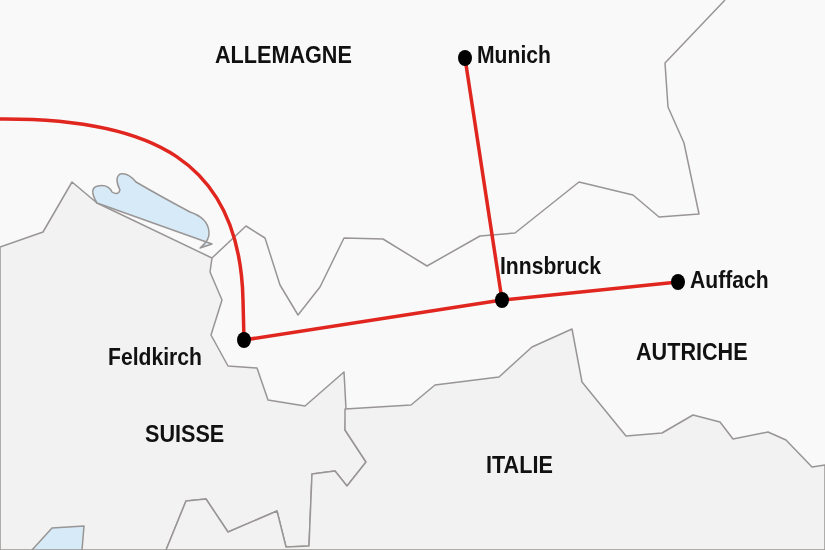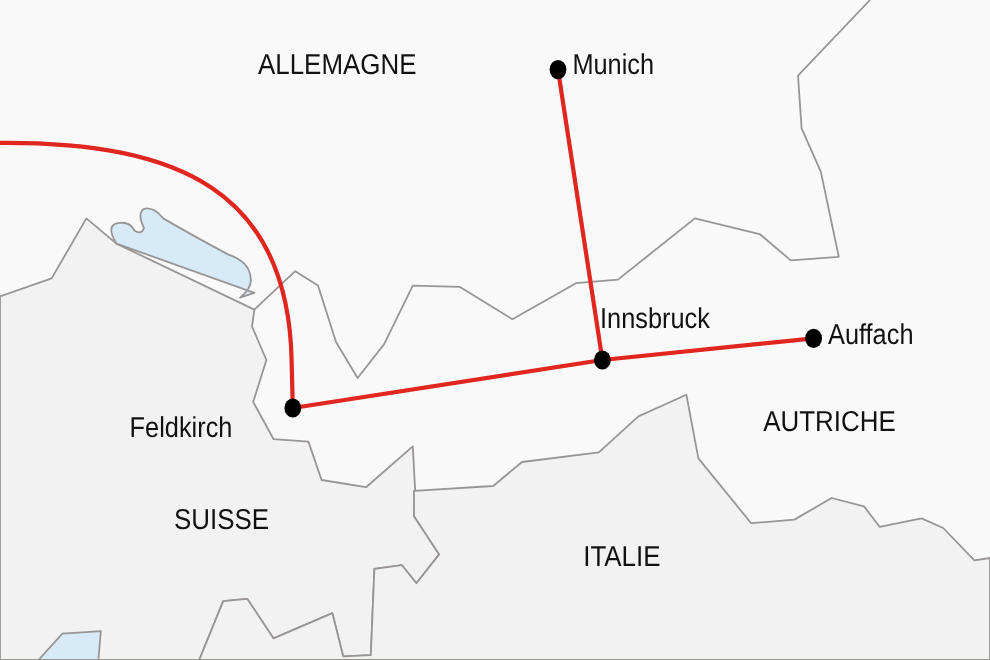--- a/index.html
+++ b/index.html
@@ -1,17 +1,17 @@
 <!DOCTYPE html>
 <html><head>
   <meta charset="utf-8">
   <style>
     html, body { margin: 0; padding: 0; }
     body { width: 825px; height: 550px; overflow: hidden; background: #f9f9f9; }
-    #map { position: relative; width: 825px; height: 550px; }
+    #map { position: relative; width: 825px; height: 550px; font-weight: bold; }
     #map svg { position: absolute; left: 0; top: 0; }
     .lbl { position: absolute; font-family: "Liberation Sans", "DejaVu Sans", sans-serif; color: #111; white-space: nowrap; line-height: 1; }
     .country { font-size: 24px; letter-spacing: 0px; transform: scaleX(0.9); transform-origin: left top; }
     .city { font-size: 24px; transform: scaleX(0.88); transform-origin: left top; }
   </style>
 </head>
 <body>
 
 <div id="map">
   <svg width="825" height="550" viewBox="0 0 825 550">

